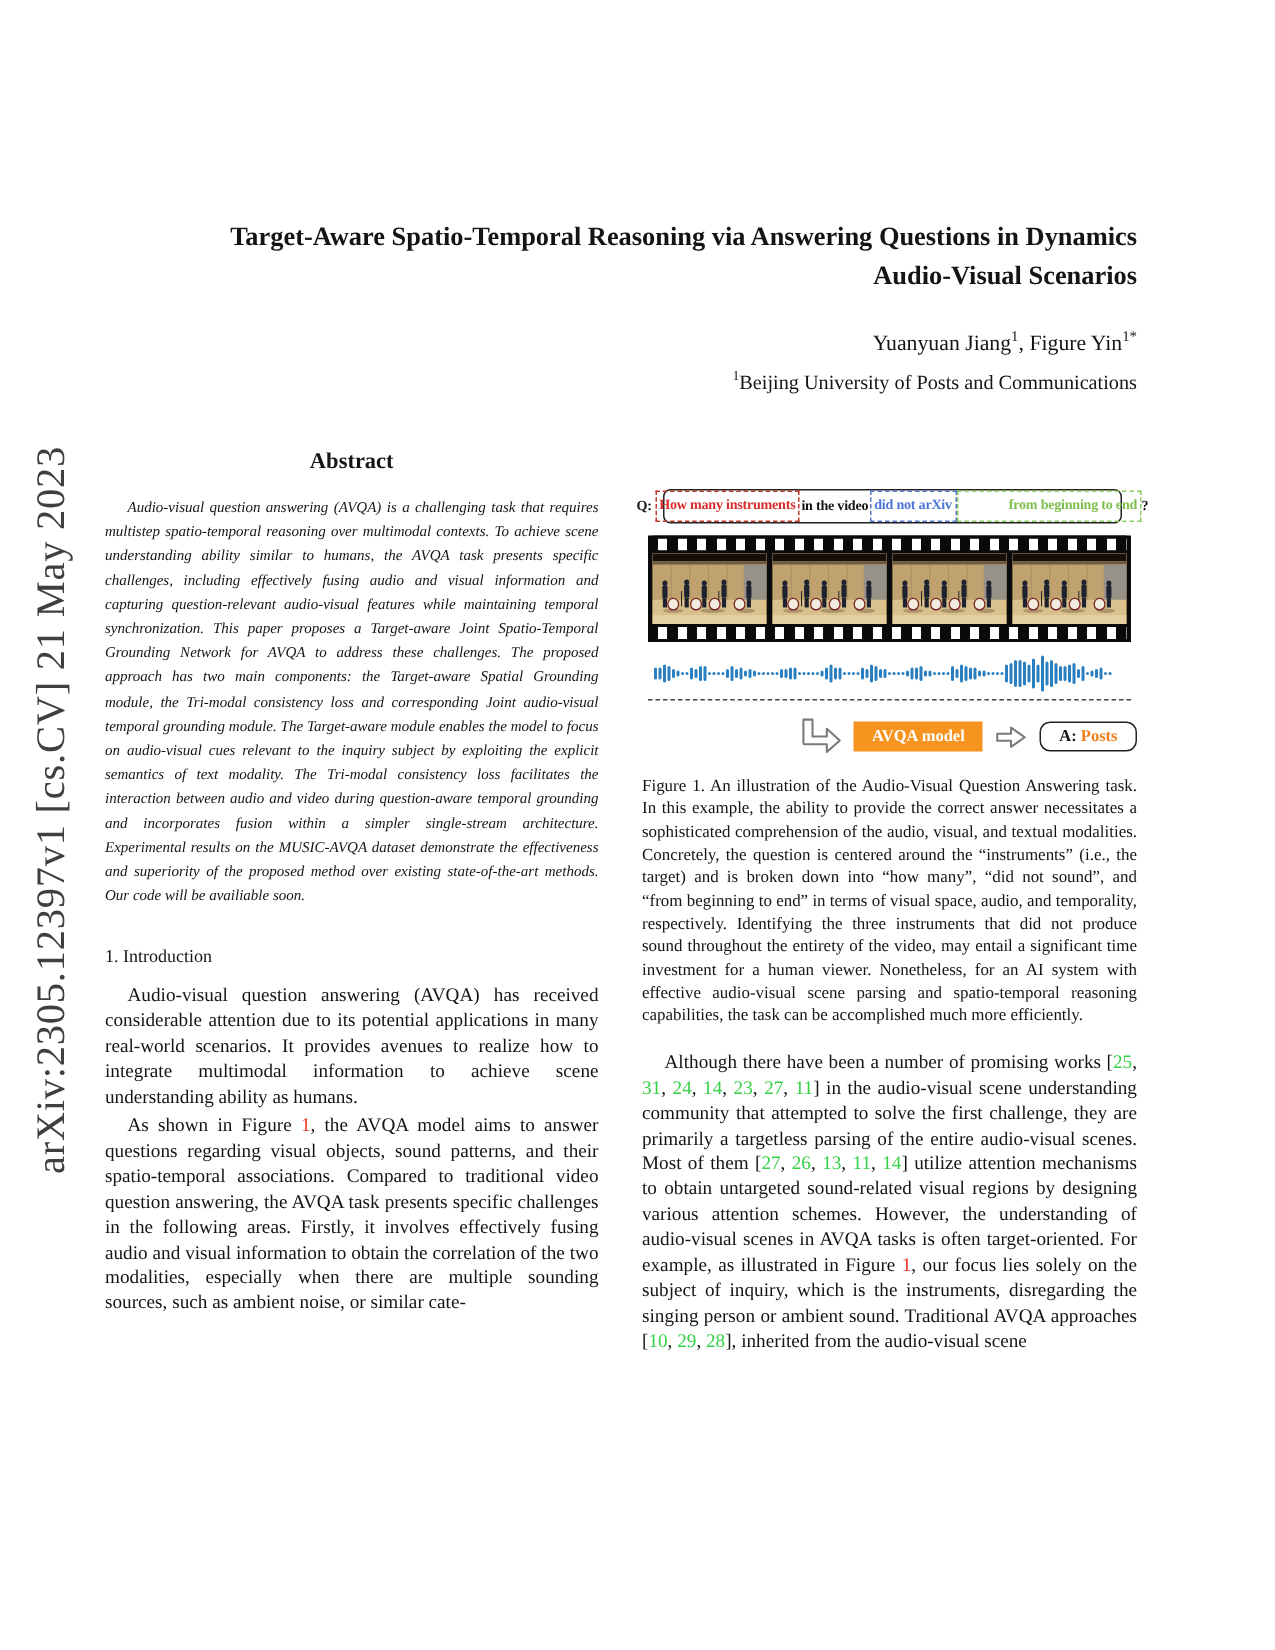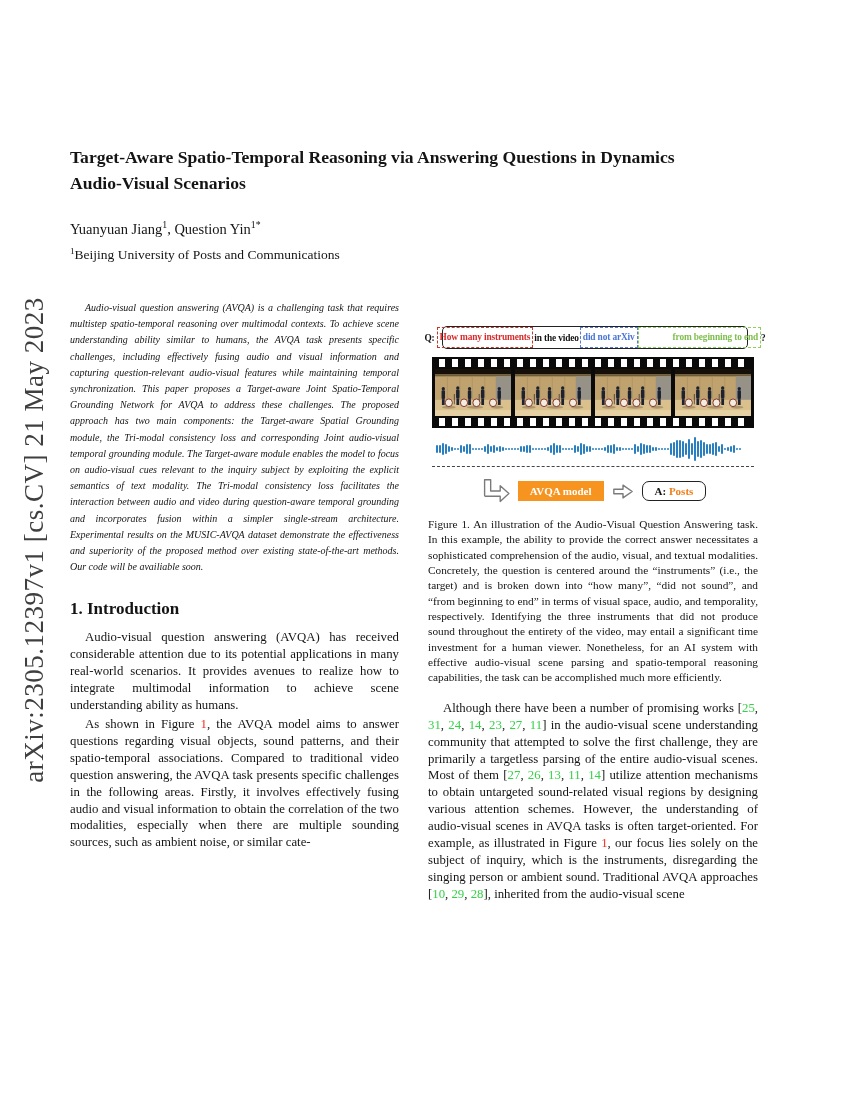--- a/index.html
+++ b/index.html
@@ -4,33 +4,33 @@
 <style>
   html,body{margin:0;padding:0;background:#fff;}
   .page{position:relative;width:850px;height:1100px;background:#ffffff;overflow:hidden;
         font-family:"Liberation Serif","DejaVu Serif",serif;color:#141414;}
 
   
   .arxiv-banner{position:absolute;top:540px;left:34px;transform:translate(-50%,-50%) rotate(-90deg);
     white-space:nowrap;font-size:27px;color:#3f3f3f;letter-spacing:0.5px;}
 
   
-  .header{position:absolute;top:144px;left:70px;width:688px;text-align:left;}
+  .header{position:absolute;top:144px;left:70px;width:688px;text-align:right;}
   .title{font-size:17.6px;font-weight:bold;line-height:1.5;margin:0;}
   .authors{margin-top:24px;font-size:14.5px;}
   .affil{margin-top:9px;font-size:13.5px;}
   .seg-sup{vertical-align:super;font-size:0.68em;line-height:0;}
 
   
   .col-left{position:absolute;left:70px;top:300px;width:329px;}
   .col-right{position:absolute;left:428px;top:326px;width:330px;}
 
   .abstract-h{font-size:15px;font-weight:bold;text-align:center;margin:0 0 14px 0;}
   .abstract-body{font-style:italic;font-size:10px;line-height:16.2px;text-align:justify;margin:0;}
-  .sec-h{font-size:17px;font-weight:bold;margin:24px 0 10px 0;}
+  .sec-h{font-size:12px;font-weight:normal;margin:24px 0 10px 0;}
   .body{font-size:12.8px;line-height:16.9px;text-align:justify;margin:0 0 2px 0;}
   .indent{text-indent:15px;}
   .noindent{text-indent:0;}
   .seg-cite{color:#35d147;}
   .seg-figref{color:#f03024;}
 
   
   .figure1{margin:0;}
   .qbox{position:relative;margin:0 10px 8px 14px;border:1.4px solid #222;border-radius:5px;
         height:21px;display:flex;align-items:center;justify-content:center;
@@ -45,44 +45,45 @@
   .filmstrip{margin:2px 4px 6px 4px;background:#0a0a0a;padding:0 3px;}
   .sprocket{height:8px;background:repeating-linear-gradient(to right,#0a0a0a 0 4px,#ffffff 4px 10px,#0a0a0a 10px 13px);
             border-top:2px solid #0a0a0a;border-bottom:2px solid #0a0a0a;}
   .frames{display:flex;gap:4px;background:#0a0a0a;}
   .frames svg{flex:1 1 0;height:47px;display:block;background:#bfa26e;}
 
   .waveform{height:30px;margin:4px 8px 2px 8px;display:flex;align-items:center;gap:1px;}
   .wbar{width:2px;background:#2a7fc1;border-radius:1px;flex:0 0 auto;}
   .dashline{border-top:1.4px dashed #444;margin:2px 4px 8px 4px;}
 
-  .flow-row{display:flex;align-items:center;justify-content:center;gap:8px;height:32px;margin-bottom:10px;}
+  .flow-row{display:flex;align-items:center;justify-content:flex-end;gap:8px;height:32px;margin-bottom:10px;}
   .model-box{background:#f79420;color:#ffffff;font-weight:bold;font-size:11px;padding:4px 12px;}
   .answer-box{border:1.5px solid #222;border-radius:7px;font-size:11px;font-weight:bold;padding:3px 12px;background:#fff;}
   .a-val{color:#f07e1a;}
 
   .figcaption{font-size:11.3px;line-height:15.35px;text-align:justify;margin:8px 0 14px 0;}
 </style>
 </head>
 <body>
 
 <div class="page">
 
   <div class="arxiv-banner">arXiv:2305.12397v1  [cs.CV]  21 May 2023</div>
 
   <div class="header">
     <h1 class="title">
       <span>Target-Aware Spatio-Temporal Reasoning via Answering Questions in Dynamics</span><br>
       <span>Audio-Visual Scenarios</span>
     </h1>
-    <div class="authors"><span>Yuanyuan Jiang</span><span class="seg-sup">1</span><span>,  Question Yin</span><span class="seg-sup">1*</span></div>
+    <div class="authors"><span>Yuanyuan Jiang</span><span class="seg-sup">1</span><span>,  Figure Yin</span><span class="seg-sup">1*</span></div>
     <div class="affil"><span class="seg-sup">1</span><span>Beijing University of Posts and Communications</span></div>
   </div>
 
   <section class="col-left">
+    <h2 class="abstract-h">Abstract</h2>
     <p class="abstract-body indent">Audio-visual question answering (AVQA) is a challenging task that requires multistep spatio-temporal reasoning over multimodal contexts. To achieve scene understanding ability similar to humans, the AVQA task presents specific challenges, including effectively fusing audio and visual information and capturing question-relevant audio-visual features while maintaining temporal synchronization. This paper proposes a Target-aware Joint Spatio-Temporal Grounding Network for AVQA to address these challenges. The proposed approach has two main components: the Target-aware Spatial Grounding module, the Tri-modal consistency loss and corresponding Joint audio-visual temporal grounding module. The Target-aware module enables the model to focus on audio-visual cues relevant to the inquiry subject by exploiting the explicit semantics of text modality. The Tri-modal consistency loss facilitates the interaction between audio and video during question-aware temporal grounding and incorporates fusion within a simpler single-stream architecture. Experimental results on the MUSIC-AVQA dataset demonstrate the effectiveness and superiority of the proposed method over existing state-of-the-art methods. Our code will be availiable soon.</p>
     <h2 class="sec-h">1. Introduction</h2>
     <p class="body indent">Audio-visual question answering (AVQA) has received considerable attention due to its potential applications in many real-world scenarios. It provides avenues to realize how to integrate multimodal information to achieve scene understanding ability as humans.</p>
     <p class="body indent"><span>As shown in Figure </span><span class="seg-figref">1</span><span>, the AVQA model aims to answer questions regarding visual objects, sound patterns, and their spatio-temporal associations. Compared to traditional video question answering, the AVQA task presents specific challenges in the following areas. Firstly, it involves effectively fusing audio and visual information to obtain the correlation of the two modalities, especially when there are multiple sounding sources, such as ambient noise, or similar cate-</span></p>
   </section>
 
   <section class="col-right">
     <figure class="figure1">
 
       <div class="qbox">

